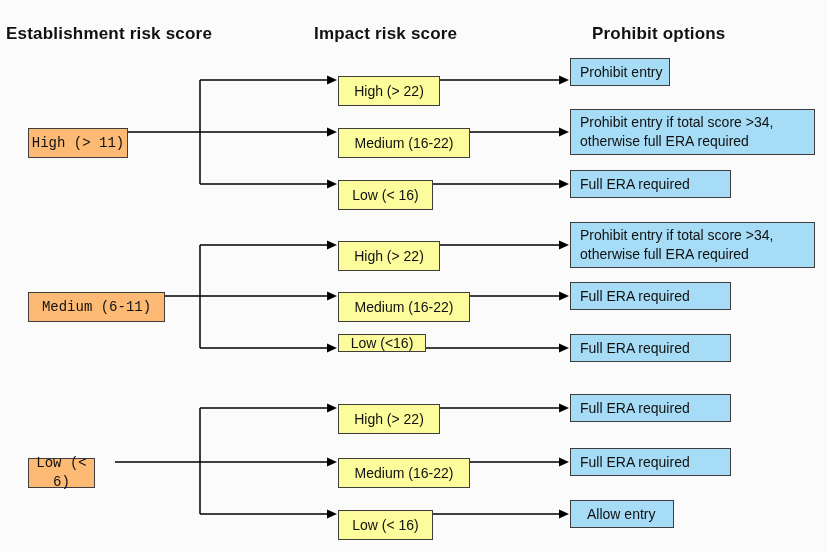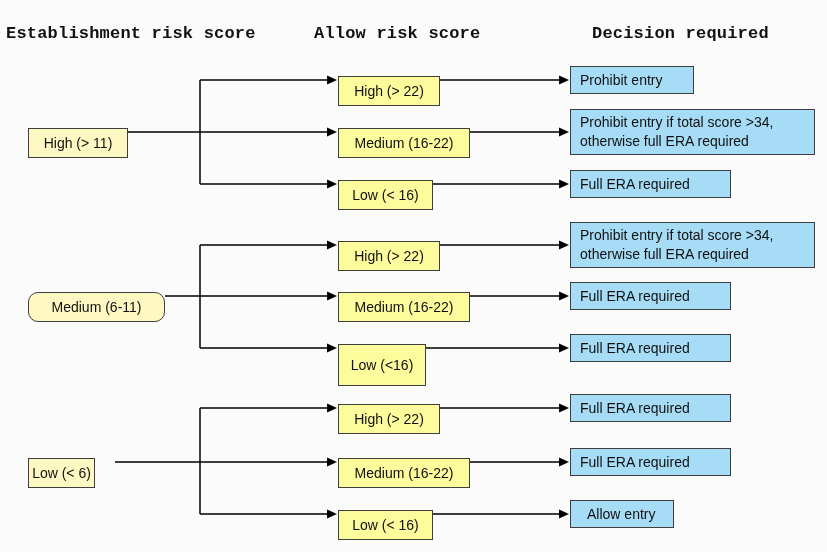--- a/index.html
+++ b/index.html
@@ -22,39 +22,38 @@
     width: 827px;
     height: 552px;
   }
   .col-header {
     position: absolute;
     font-size: 17px;
     font-weight: bold;
     color: #111111;
     white-space: nowrap;
     letter-spacing: 0.2px;
-    font-family: Liberation Mono, monospace;
   }
   .box {
     position: absolute;
     box-sizing: border-box;
     border: 1.5px solid #3E3E3E;
     display: flex;
     align-items: center;
     font-size: 14px;
     color: #111111;
     line-height: 19px;
   }
   .box.est, .box.imp {
     justify-content: center;
     text-align: center;
     background: #FCFC9C;
     margin-top: 11px;
   }
-  .box.est { background: #fef9c3; }
+  .box.est { background: #fdba74; font-family: Liberation Mono, monospace; }
   .box.dec {
     justify-content: flex-start;
     text-align: left;
     padding-left: 9px;
     padding-right: 4px;
     background: #A6DCF5;
   }
 </style>
 </head>
 <body>
@@ -106,35 +105,35 @@
       <polygon points="559,240.5 569,245 559,249.5"></polygon>
       <polygon points="559,291.5 569,296 559,300.5"></polygon>
       <polygon points="559,343.5 569,348 559,352.5"></polygon>
       <polygon points="559,403.5 569,408 559,412.5"></polygon>
       <polygon points="559,457.5 569,462 559,466.5"></polygon>
       <polygon points="559,509.5 569,514 559,518.5"></polygon>
     </g>
   </svg>
 
   <div class="col-header" style="left:6px; top:24px;">Establishment risk score</div>
-  <div class="col-header" style="left:314px; top:24px;">Allow risk score</div>
-  <div class="col-header" style="left:592px; top:24px;">Decision required</div>
+  <div class="col-header" style="left:314px; top:24px;">Impact risk score</div>
+  <div class="col-header" style="left:592px; top:24px;">Prohibit options</div>
 
   <div class="box est" style="left:28px; top:117px; width:100px; height:30px;">High (&gt; 11)</div>
   <div class="box imp" style="left:338px; top:65px; width:102px; height:30px;">High (&gt; 22)</div>
   <div class="box imp" style="left:338px; top:117px; width:132px; height:30px;">Medium (16-22)</div>
   <div class="box imp" style="left:338px; top:169px; width:95px; height:30px;">Low (&lt; 16)</div>
-  <div class="box dec" style="left:570px; top:66px; width:124px; height:28px;">Prohibit entry</div>
+  <div class="box dec" style="left:570px; top:58px; width:100px; height:28px;">Prohibit entry</div>
   <div class="box dec" style="left:570px; top:109px; width:245px; height:46px;">Prohibit entry if total score &gt;34, otherwise full ERA required</div>
   <div class="box dec" style="left:570px; top:170px; width:161px; height:28px;">Full ERA required</div>
 
-  <div class="box est" style="left:28px; top:281px; width:137px; height:30px;border-radius:10px;">Medium (6-11)</div>
+  <div class="box est" style="left:28px; top:281px; width:137px; height:30px;">Medium (6-11)</div>
   <div class="box imp" style="left:338px; top:230px; width:102px; height:30px;">High (&gt; 22)</div>
   <div class="box imp" style="left:338px; top:281px; width:132px; height:30px;">Medium (16-22)</div>
-  <div class="box imp" style="left:338px; top:333px; width:88px; height:42px;">Low (&lt;16)</div>
+  <div class="box imp" style="left:338px; top:323px; width:88px; height:18px;">Low (&lt;16)</div>
   <div class="box dec" style="left:570px; top:222px; width:245px; height:46px;">Prohibit entry if total score &gt;34, otherwise full ERA required</div>
   <div class="box dec" style="left:570px; top:282px; width:161px; height:28px;">Full ERA required</div>
   <div class="box dec" style="left:570px; top:334px; width:161px; height:28px;">Full ERA required</div>
 
   <div class="box est" style="left:28px; top:447px; width:67px; height:30px;">Low (&lt; 6)</div>
   <div class="box imp" style="left:338px; top:393px; width:102px; height:30px;">High (&gt; 22)</div>
   <div class="box imp" style="left:338px; top:447px; width:132px; height:30px;">Medium (16-22)</div>
   <div class="box imp" style="left:338px; top:499px; width:95px; height:30px;">Low (&lt; 16)</div>
   <div class="box dec" style="left:570px; top:394px; width:161px; height:28px;">Full ERA required</div>
   <div class="box dec" style="left:570px; top:448px; width:161px; height:28px;">Full ERA required</div>

